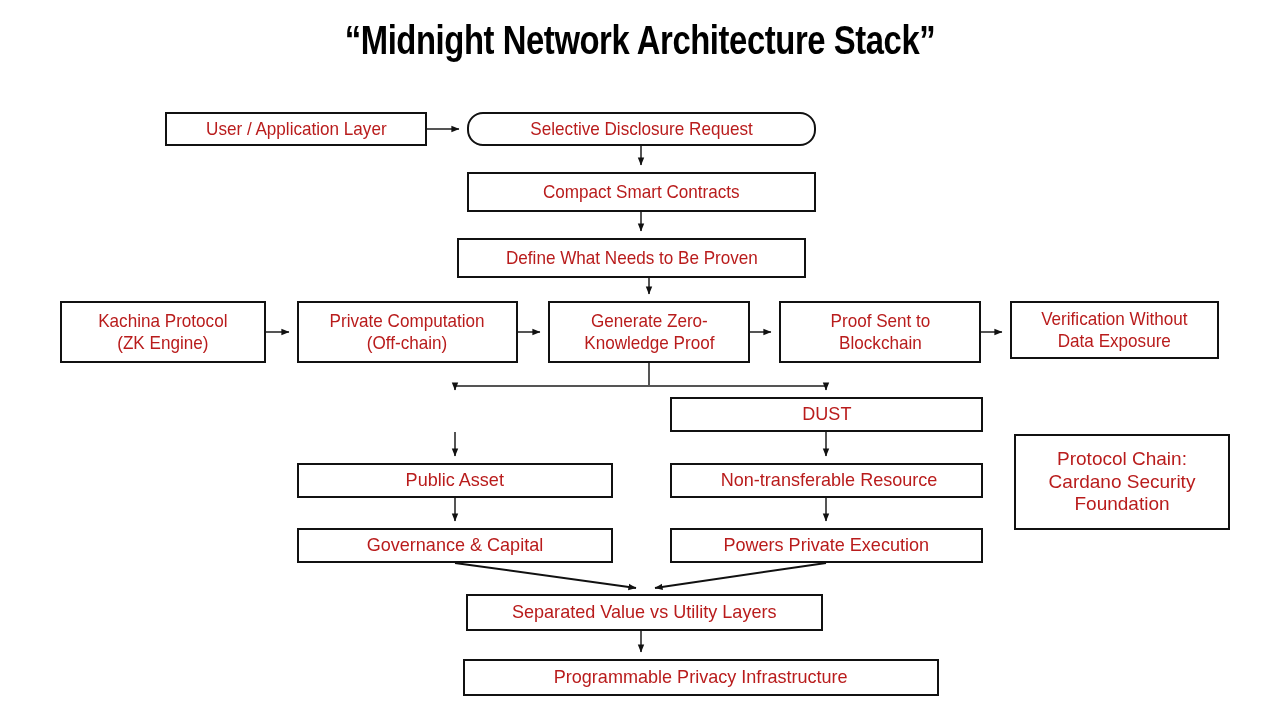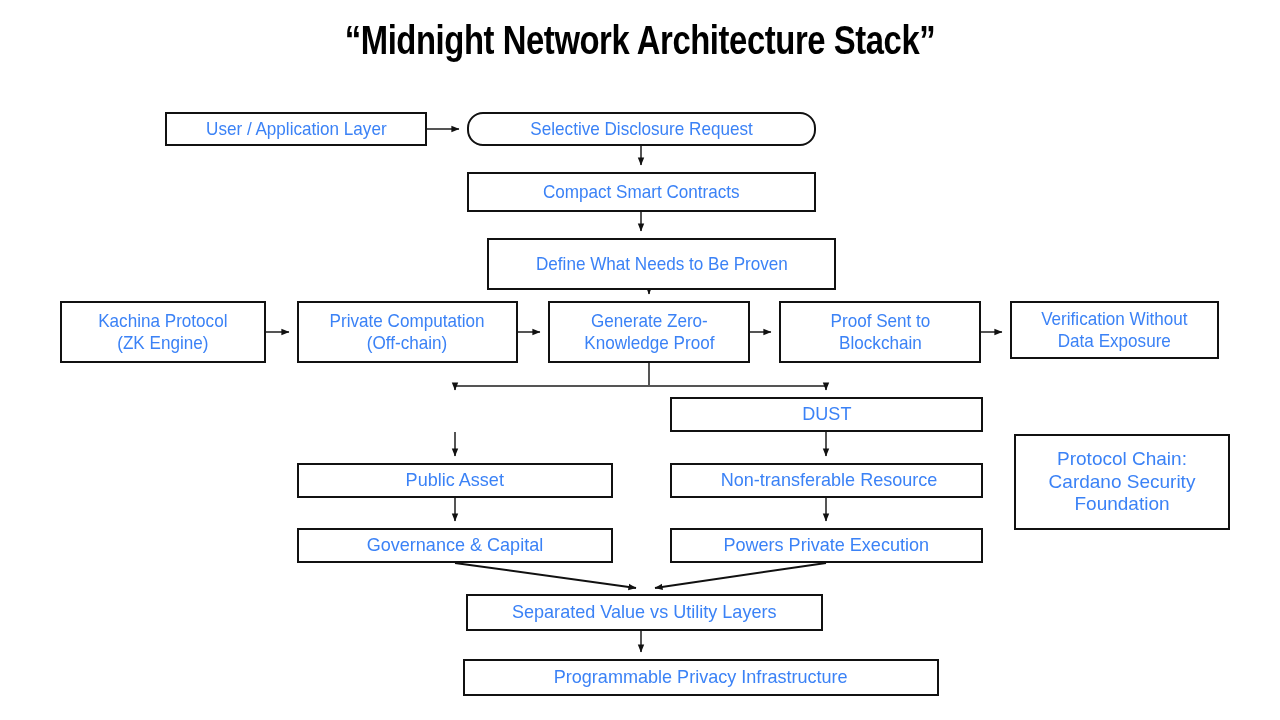--- a/index.html
+++ b/index.html
@@ -36,21 +36,21 @@
     box-sizing: border-box;
     border: 2.2px solid #111111;
     background: #ffffff;
     display: flex;
     align-items: center;
     justify-content: center;
     text-align: center;
     font-family: "Liberation Sans", sans-serif;
     font-size: 19px;
     line-height: 1.18;
-    color: #3b82f6;
+    color: #b91c1c;
     padding: 0 6px;
   }
   .node .lbl {
     display: block;
     transform: scaleX(0.9);
     transform-origin: center center;
     white-space: pre-line;
   }
   .node.wide .lbl { transform: scaleX(0.95); }
   .node.plain .lbl { transform: scaleX(1); }
@@ -126,21 +126,21 @@
   </div>
 
   <div class="node" style="left:467px; top:112px; width:349px; height:34px;border-radius:16px;">
     <span class="lbl">Selective Disclosure Request</span>
   </div>
 
   <div class="node" style="left:467px; top:172px; width:349px; height:40px;">
     <span class="lbl">Compact Smart Contracts</span>
   </div>
 
-  <div class="node" style="left:487px; top:238px; width:349px; height:52px;">
+  <div class="node" style="left:457px; top:238px; width:349px; height:40px;">
     <span class="lbl">Define What Needs to Be Proven</span>
   </div>
 
   <div class="node" style="left:60px; top:301px; width:206px; height:62px;">
     <span class="lbl">Kachina Protocol
 (ZK Engine)</span>
   </div>
 
   <div class="node" style="left:297px; top:301px; width:221px; height:62px;">
     <span class="lbl">Private Computation

